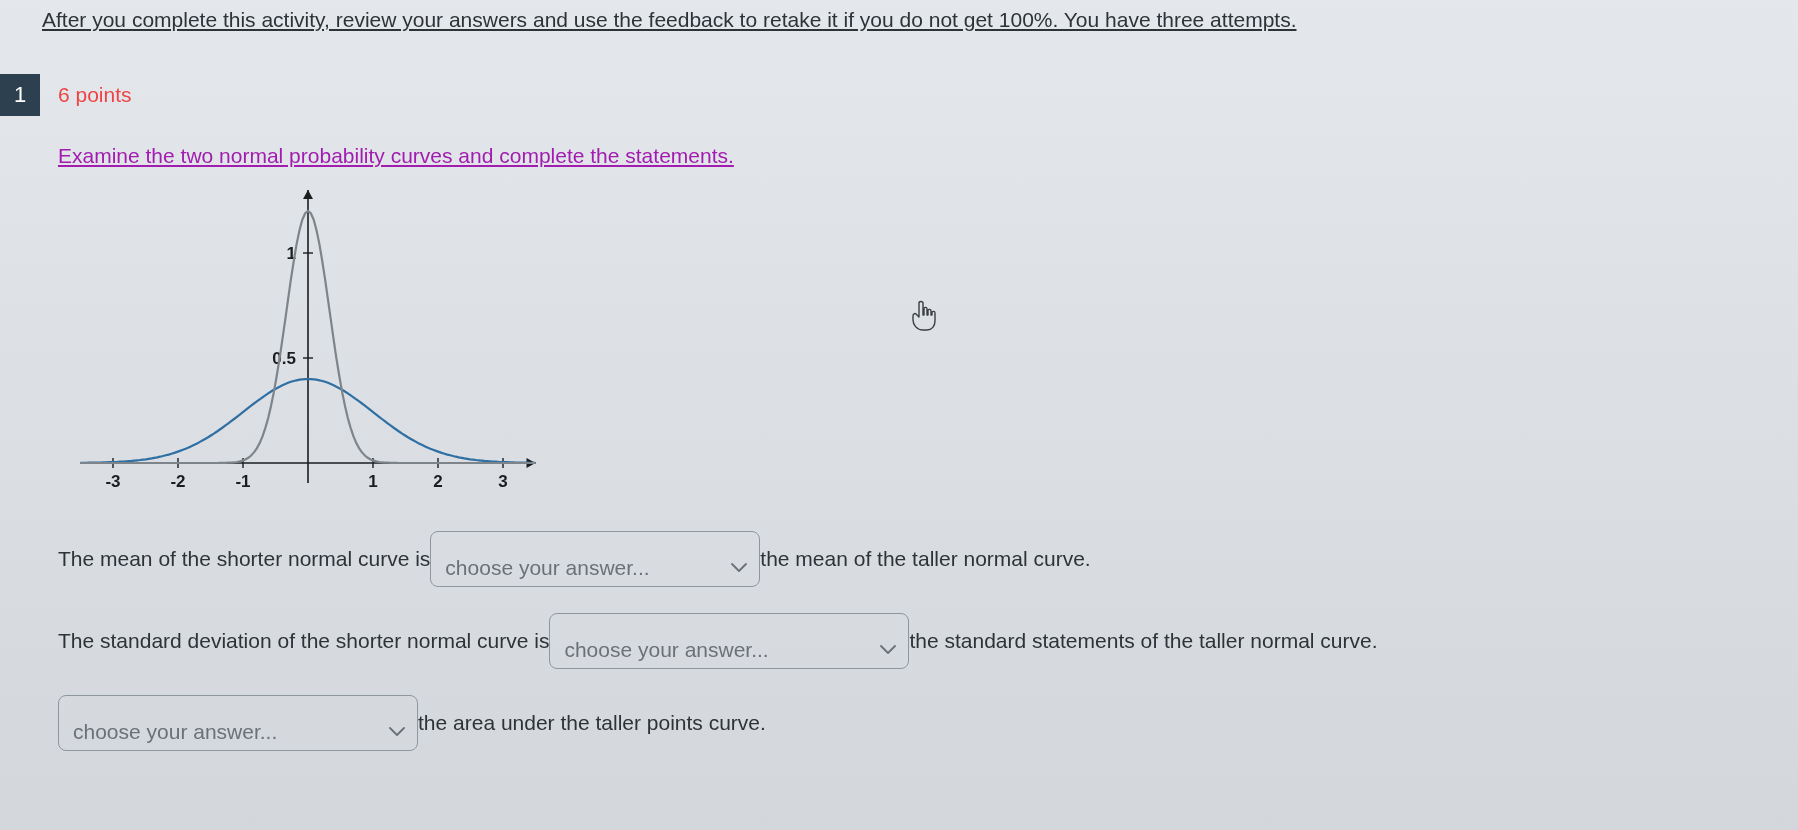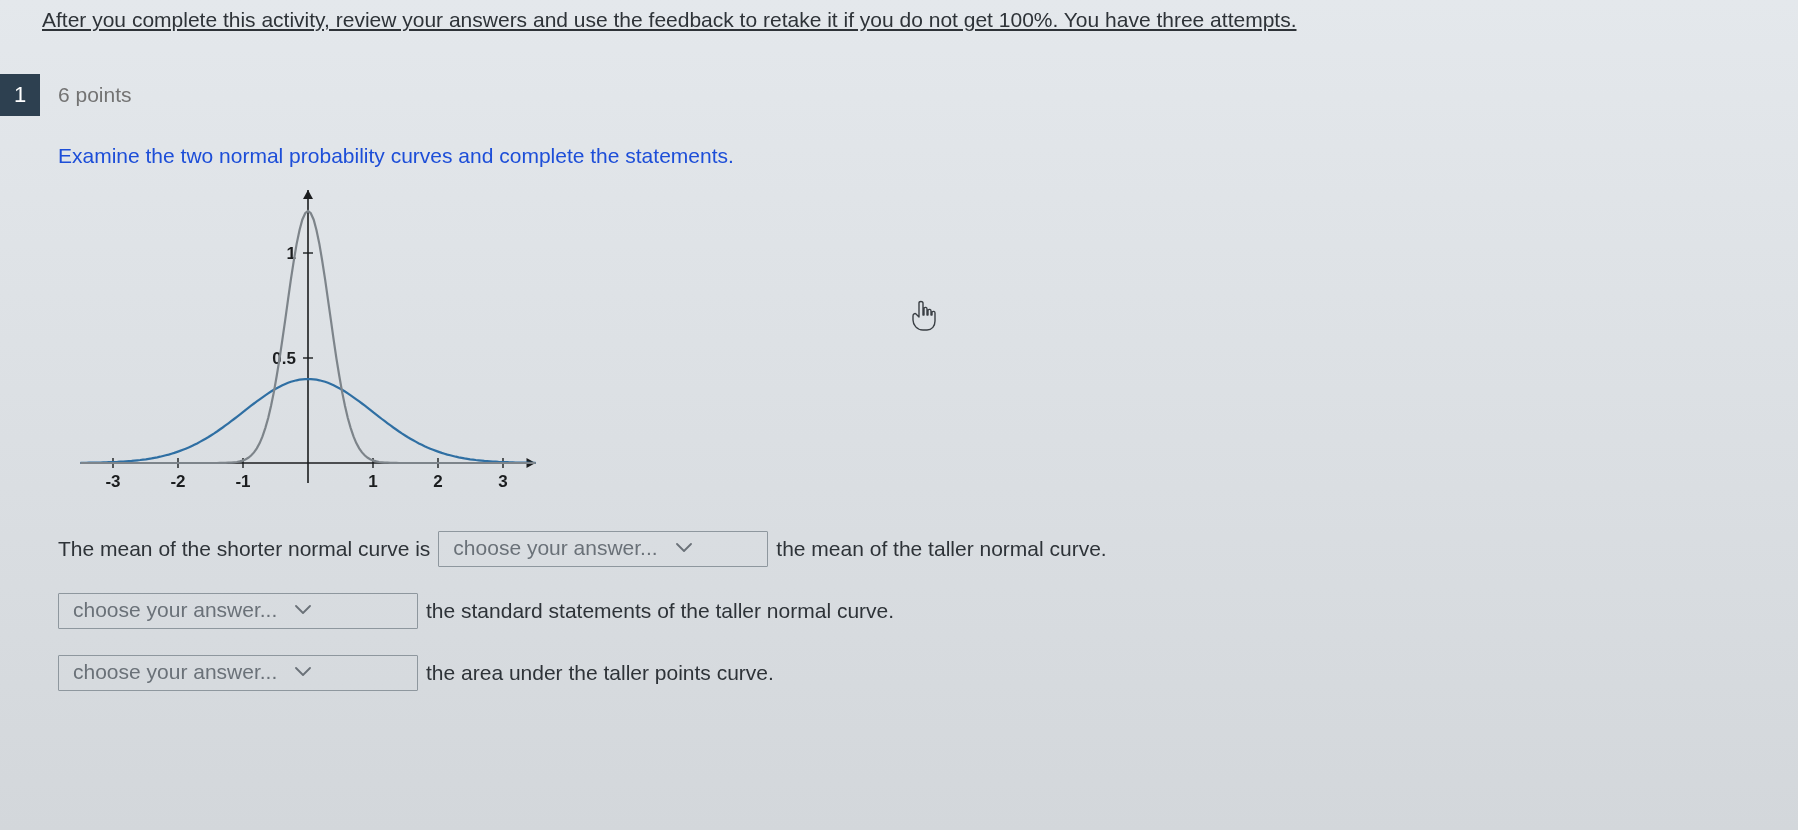--- a/index.html
+++ b/index.html
@@ -30,43 +30,44 @@
     width: 40px;
     height: 42px;
     display: flex;
     align-items: center;
     justify-content: center;
     font-size: 22px;
     font-weight: 500;
   }
   .points {
     margin-left: 18px;
-    color: #737373;
+    color: #ef4444;
   }
   .content {
     padding-left: 58px;
     padding-top: 28px;
   }
-  .prompt { color: #1d4ed8; }
+  .prompt { color: #a21caf; text-decoration: underline; }
   .chart-holder { margin-top: 10px; }
   .statements { margin-top: 18px; }
   .stmt {
     display: flex;
     align-items: center;
     flex-wrap: wrap;
     margin-bottom: 26px;
-    gap: 6px 8px;
+    gap: 6px 0;
   }
   .stmt-text { white-space: nowrap; }
   .dropdown {
     display: inline-flex;
     align-items: center;
+    justify-content: space-between;
     border: 1px solid #8e979e;
-    border-radius: 1px;
-    padding: 4px 12px 6px 14px;
+    border-radius: 8px;
+    padding: 24px 12px 6px 14px;
     background: rgba(255,255,255,0.0);
     color: #6a7178;
     min-width: 200px;
     cursor: pointer;
   }
   .dropdown.wide { min-width: 330px; }
   .dropdown.med  { min-width: 360px; }
   .dropdown.med2 { min-width: 360px; }
   .dd-caret {
     margin-left: 18px;
@@ -131,20 +132,21 @@
         <span class="dd-caret">
           <svg width="16" height="10" viewBox="0 0 16 10">
               <path d="M1 1 L8 8 L15 1" stroke="#6a7178" stroke-width="1.8" fill="none" stroke-linecap="round" stroke-linejoin="round"></path>
             </svg>
         </span>
       </span>
       <span class="stmt-text">the mean of the taller normal curve.</span>
     </div>
 
     <div class="stmt">
+      <span class="stmt-text">The standard deviation of the shorter normal curve is</span>
       <span class="dropdown med">
         <span>choose your answer...</span>
         <span class="dd-caret">
           <svg width="16" height="10" viewBox="0 0 16 10">
               <path d="M1 1 L8 8 L15 1" stroke="#6a7178" stroke-width="1.8" fill="none" stroke-linecap="round" stroke-linejoin="round"></path>
             </svg>
         </span>
       </span>
       <span class="stmt-text">the standard statements of the taller normal curve.</span>
     </div>

